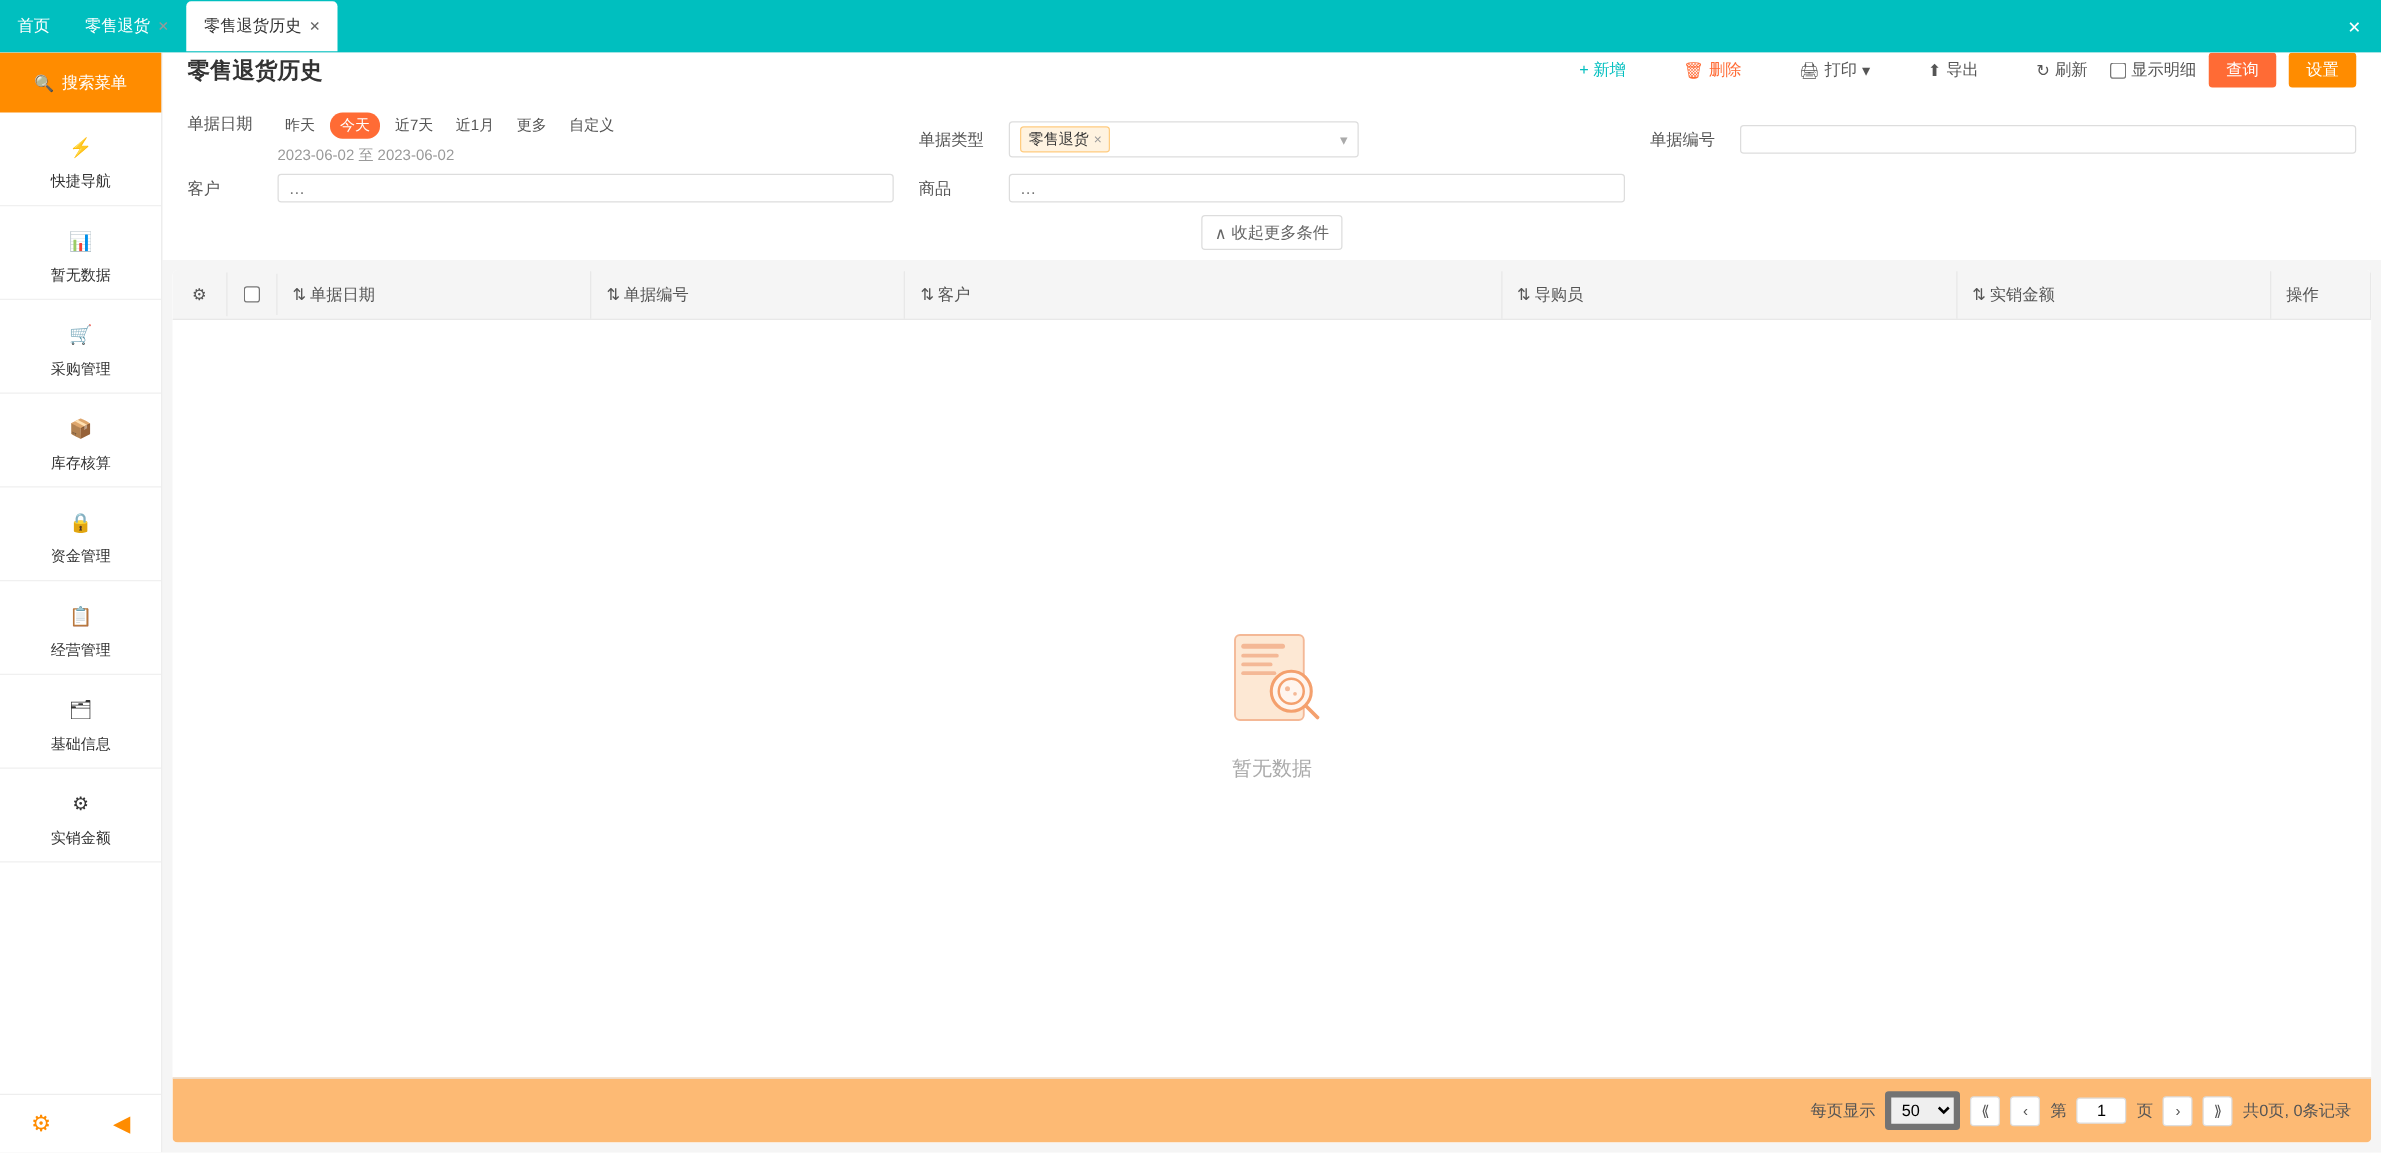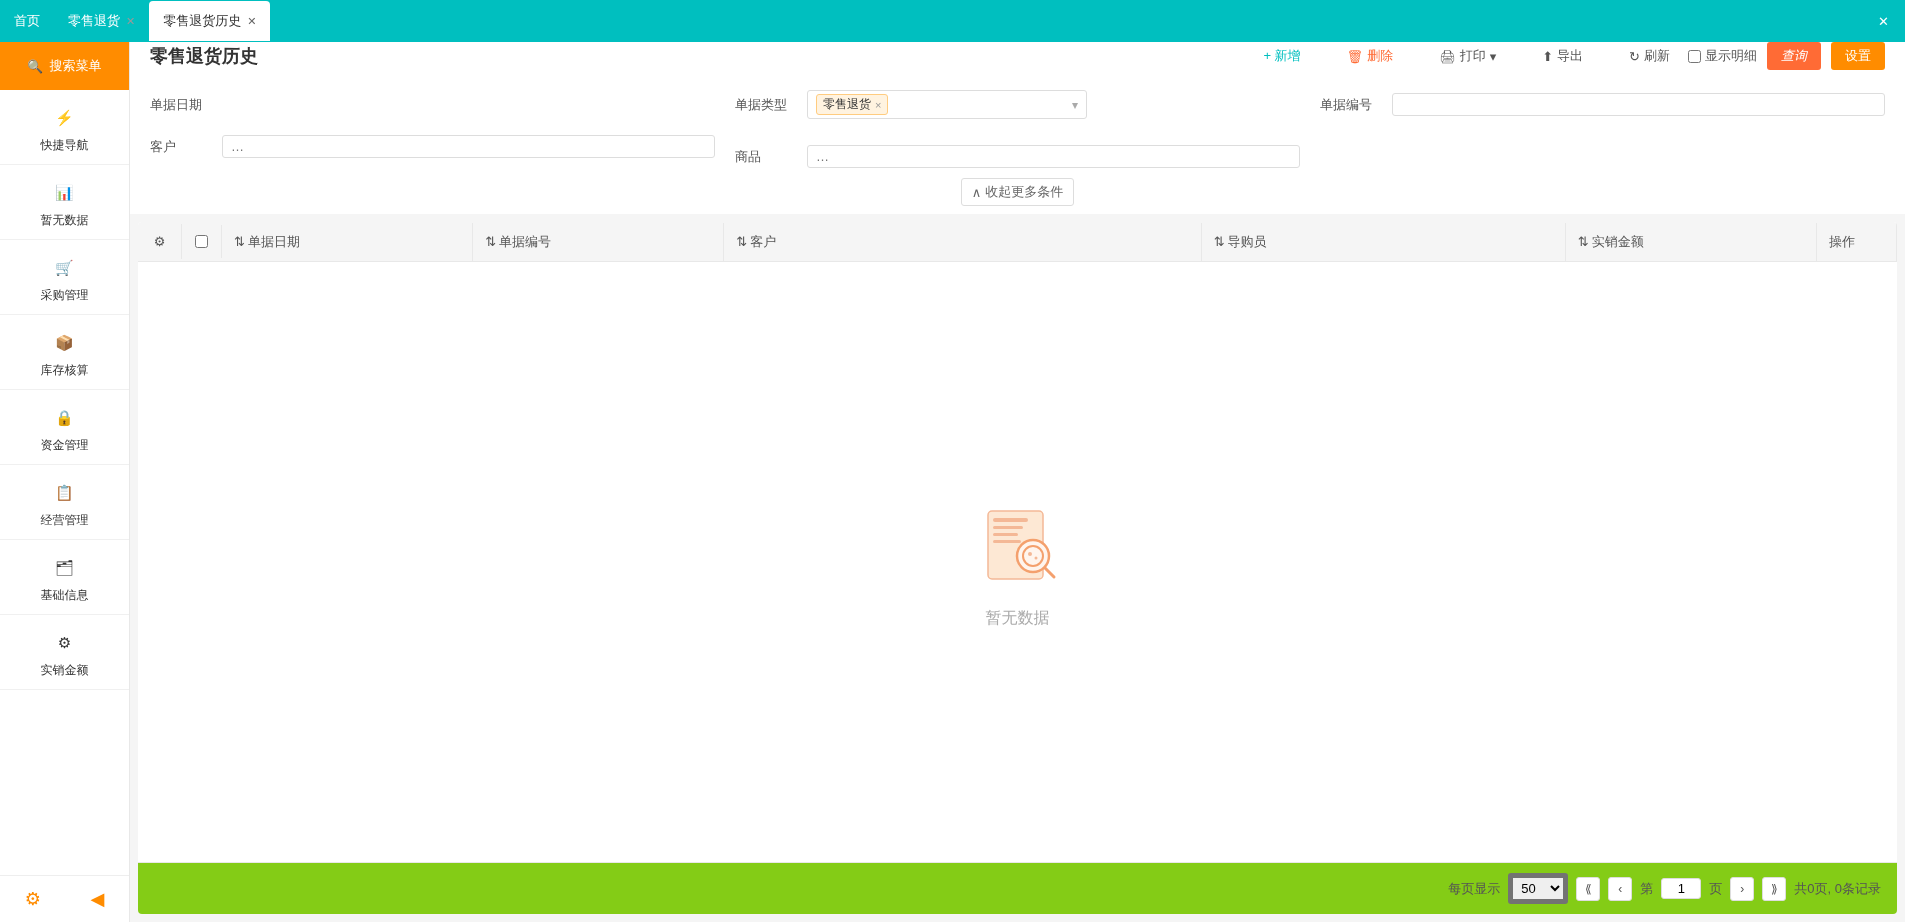--- a/index.html
+++ b/index.html
@@ -142,21 +142,20 @@
     .toolbar-btn.new-btn { color: #00bfbf; }
     .toolbar-btn.del-btn { color: #ff6b35; }
     .btn-primary {
       background: #ff6b35;
       color: #fff;
       border: none;
       border-radius: 3px;
       padding: 5px 14px;
       font-size: 13px;
       cursor: pointer;
-      font-style: italic;
     }
     .btn-setting {
       background: #ff8c00;
       color: #fff;
       border: none;
       border-radius: 3px;
       padding: 5px 14px;
       font-size: 13px;
       cursor: pointer;
     }
@@ -306,21 +305,21 @@
     
     .pagination {
       display: flex;
       align-items: center;
       justify-content: flex-end;
       padding: 10px 16px;
       border-top: 1px solid #e8e8e8;
       gap: 8px;
       font-size: 13px;
       color: #555;
-      background: #84cc16;
+      background: #fdba74;
     }
     .page-size-select {
       border: 5px solid #737373;
       border-radius: 3px;
       padding: 2px 4px;
       font-size: 13px;
     }
     .page-nav-btn {
       width: 24px;
       height: 24px;
@@ -458,20 +457,31 @@
           <button class="btn-primary">查询</button>
           <button class="btn-setting">设置</button>
         </div>
       </div>
 
       <div class="filter-area">
         <div class="flex-row">
 
           <div style="display:flex;align-items:flex-start;gap:8px;flex:2;">
             <span class="filter-label">单据日期</span>
+            <div style="display:flex;flex-direction:column;gap:3px;">
+              <div class="date-filters">
+                <span class="date-btn">昨天</span>
+                <span class="date-btn active">今天</span>
+                <span class="date-btn">近7天</span>
+                <span class="date-btn">近1月</span>
+                <span class="date-btn">更多</span>
+                <span class="date-btn">自定义</span>
+              </div>
+              <div class="date-range">2023-06-02 至 2023-06-02</div>
+            </div>
           </div>
 
           <div style="display:flex;align-items:center;gap:8px;flex:2;">
             <span class="filter-label">单据类型</span>
             <div class="filter-select-wrapper">
               <div class="tag-chip">
                 <span>零售退货</span>
                 <span class="tag-close">×</span>
               </div>
               <span style="margin-left:auto;color:#aaa;font-size:12px;">▾</span>
@@ -484,21 +494,21 @@
           </div>
         </div>
 
         <div class="flex-row" style="margin-top:6px;">
 
           <div style="display:flex;align-items:center;gap:8px;flex:2;">
             <span class="filter-label">客户</span>
             <input class="filter-input" type="text" placeholder="…" style="flex: 1 1 0%;">
           </div>
 
-          <div style="display:flex;align-items:center;gap:8px;flex:2;margin-top:20px;">
+          <div style="display:flex;align-items:center;gap:8px;flex:2;">
             <span class="filter-label">商品</span>
             <input class="filter-input" type="text" placeholder="…" style="flex: 1 1 0%;">
           </div>
 
           <div style="flex:2;"></div>
         </div>
 
         <div style="text-align:center;padding:6px 0 2px;">
           <button class="expand-btn">
             <span>∧</span>

